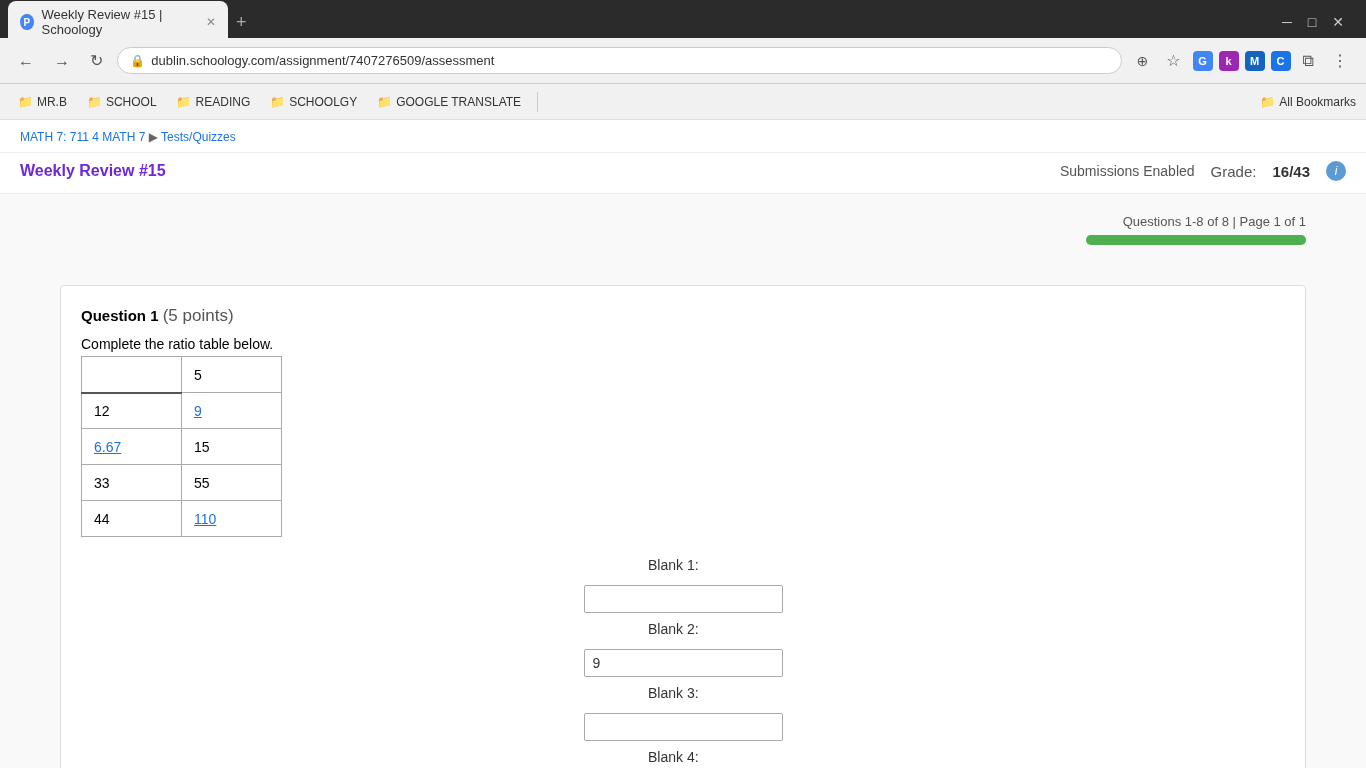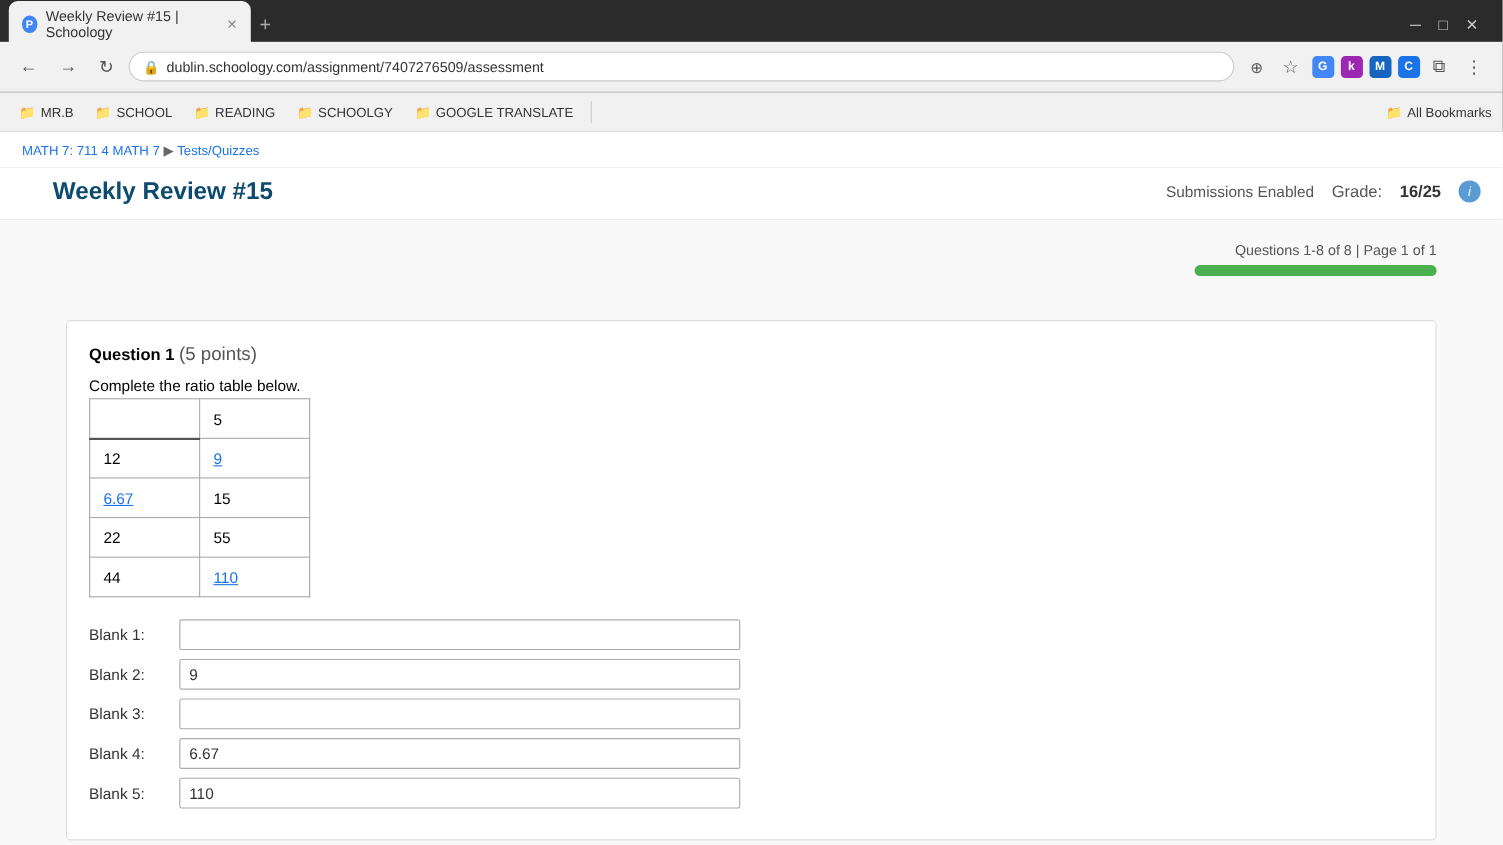--- a/index.html
+++ b/index.html
@@ -30,21 +30,21 @@
     .all-bookmarks { margin-left: auto; display: flex; align-items: center; gap: 4px; font-size: 12px; color: #333; cursor: pointer; }
 
     
     .page-wrapper { background: white; min-height: 600px; }
     .breadcrumb-bar { padding: 8px 20px; background: white; border-bottom: 1px solid #eee; }
     .breadcrumb { font-size: 12px; color: #1a73e8; }
     .breadcrumb a { color: #1a73e8; text-decoration: none; }
     .breadcrumb span { color: #666; }
 
     .page-header { display: flex; align-items: center; justify-content: space-between; padding: 8px 20px 12px; background: white; border-bottom: 1px solid #eee; }
-    .page-title { font-size: 22px; font-weight: bold; color: #0c4a6e; margin-left: 28px; }
+    .page-title { font-size: 16px; font-weight: bold; color: #6d28d9; }
     .header-right { display: flex; align-items: center; gap: 16px; }
     .submissions-enabled { color: #555; font-size: 14px; }
     .grade-info { display: flex; align-items: center; gap: 16px; font-size: 15px; color: #555; }
     .grade-value { font-weight: bold; color: #333; }
     .info-icon { width: 20px; height: 20px; border-radius: 50%; background: #5b9bd5; color: white; display: inline-flex; align-items: center; justify-content: center; font-size: 12px; font-style: italic; cursor: pointer; }
 
     .content-area { padding: 20px 60px; background: #f9f9f9; min-height: 560px; }
 
     .questions-header { text-align: right; font-size: 13px; color: #555; margin-bottom: 6px; }
     .progress-bar-outer { height: 10px; background: #e0e0e0; border-radius: 5px; width: 220px; margin-left: auto; margin-bottom: 20px; }
@@ -52,21 +52,21 @@
 
     .question-block { background: white; padding: 20px; border: 1px solid #ddd; border-radius: 4px; margin-bottom: 20px; }
     .question-title { font-size: 15px; font-weight: bold; margin-bottom: 10px; }
     .question-points { font-weight: normal; color: #555; font-size: 17px; }
     .question-text { font-size: 14px; margin-bottom: 4px; }
 
     .ratio-table { border-collapse: collapse; margin-bottom: 20px; }
     .ratio-table td { border: 1px solid #aaa; padding: 6px 12px; font-size: 14px; min-width: 100px; height: 36px; }
 
     .blanks-section { margin-top: 10px; }
-    .blank-row { display: flex; align-items: center; margin-bottom: 8px; gap: 12px; }
+    .blank-row { display: flex; align-items: center; margin-bottom: 8px; gap: 12px; flex-direction: column; }
     .blank-label { font-size: 14px; color: #333; width: 70px; flex-shrink: 0; }
     .blank-input { flex: 1; max-width: 510px; border: 1px solid #aaa; border-radius: 2px; padding: 5px 8px; font-size: 14px; color: #333; background: white; }
 
     
     .tab-favicon { width: 16px; height: 16px; background: #4285f4; border-radius: 50%; display: inline-flex; align-items: center; justify-content: center; color: white; font-size: 10px; font-weight: bold; }
   </style>
 </head>
 <body>
 
 <div class="browser-chrome">
@@ -145,21 +145,21 @@
     </span>
   </div>
 
   <div class="page-header">
     <h1 class="page-title">Weekly Review #15</h1>
     <div class="header-right">
       <span class="submissions-enabled">Submissions Enabled</span>
       <div class="grade-info">
         <span>Grade:</span>
         <span class="grade-value">
-          <span>16</span>/<span>25</span>
+          <span>16</span>/<span>43</span>
         </span>
       </div>
       <span class="info-icon">i</span>
     </div>
   </div>
 
   <div class="content-area">
 
     <div class="questions-header">Questions 1-8 of 8 | Page 1 of 1</div>
     <div style="display:flex; justify-content:flex-end; margin-bottom:20px;">
@@ -188,21 +188,21 @@
             <td style="border: 1px solid #aaa; color: #1a73e8; text-decoration: underline;">9</td>
           </tr>
 
 
           <tr>
             <td style="border: 1px solid #aaa; color: #1a73e8; text-decoration: underline;">6.67</td>
             <td style="border: 1px solid #aaa;">15</td>
           </tr>
 
           <tr>
-            <td style="border: 1px solid #aaa;">22</td>
+            <td style="border: 1px solid #aaa;">33</td>
             <td style="border: 1px solid #aaa;">55</td>
           </tr>
 
           <tr>
             <td style="border: 1px solid #aaa;">44</td>
             <td style="border: 1px solid #aaa; color: #1a73e8; text-decoration: underline;">110</td>
           </tr>
         </tbody>
       </table>
 

